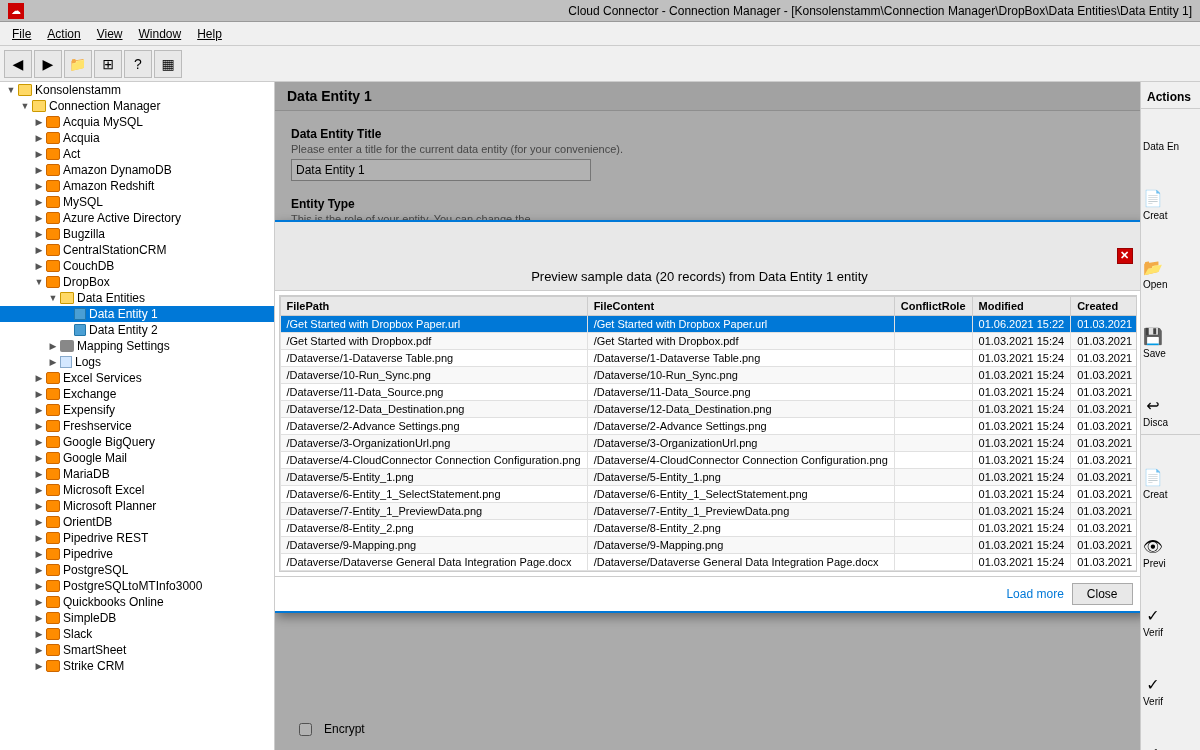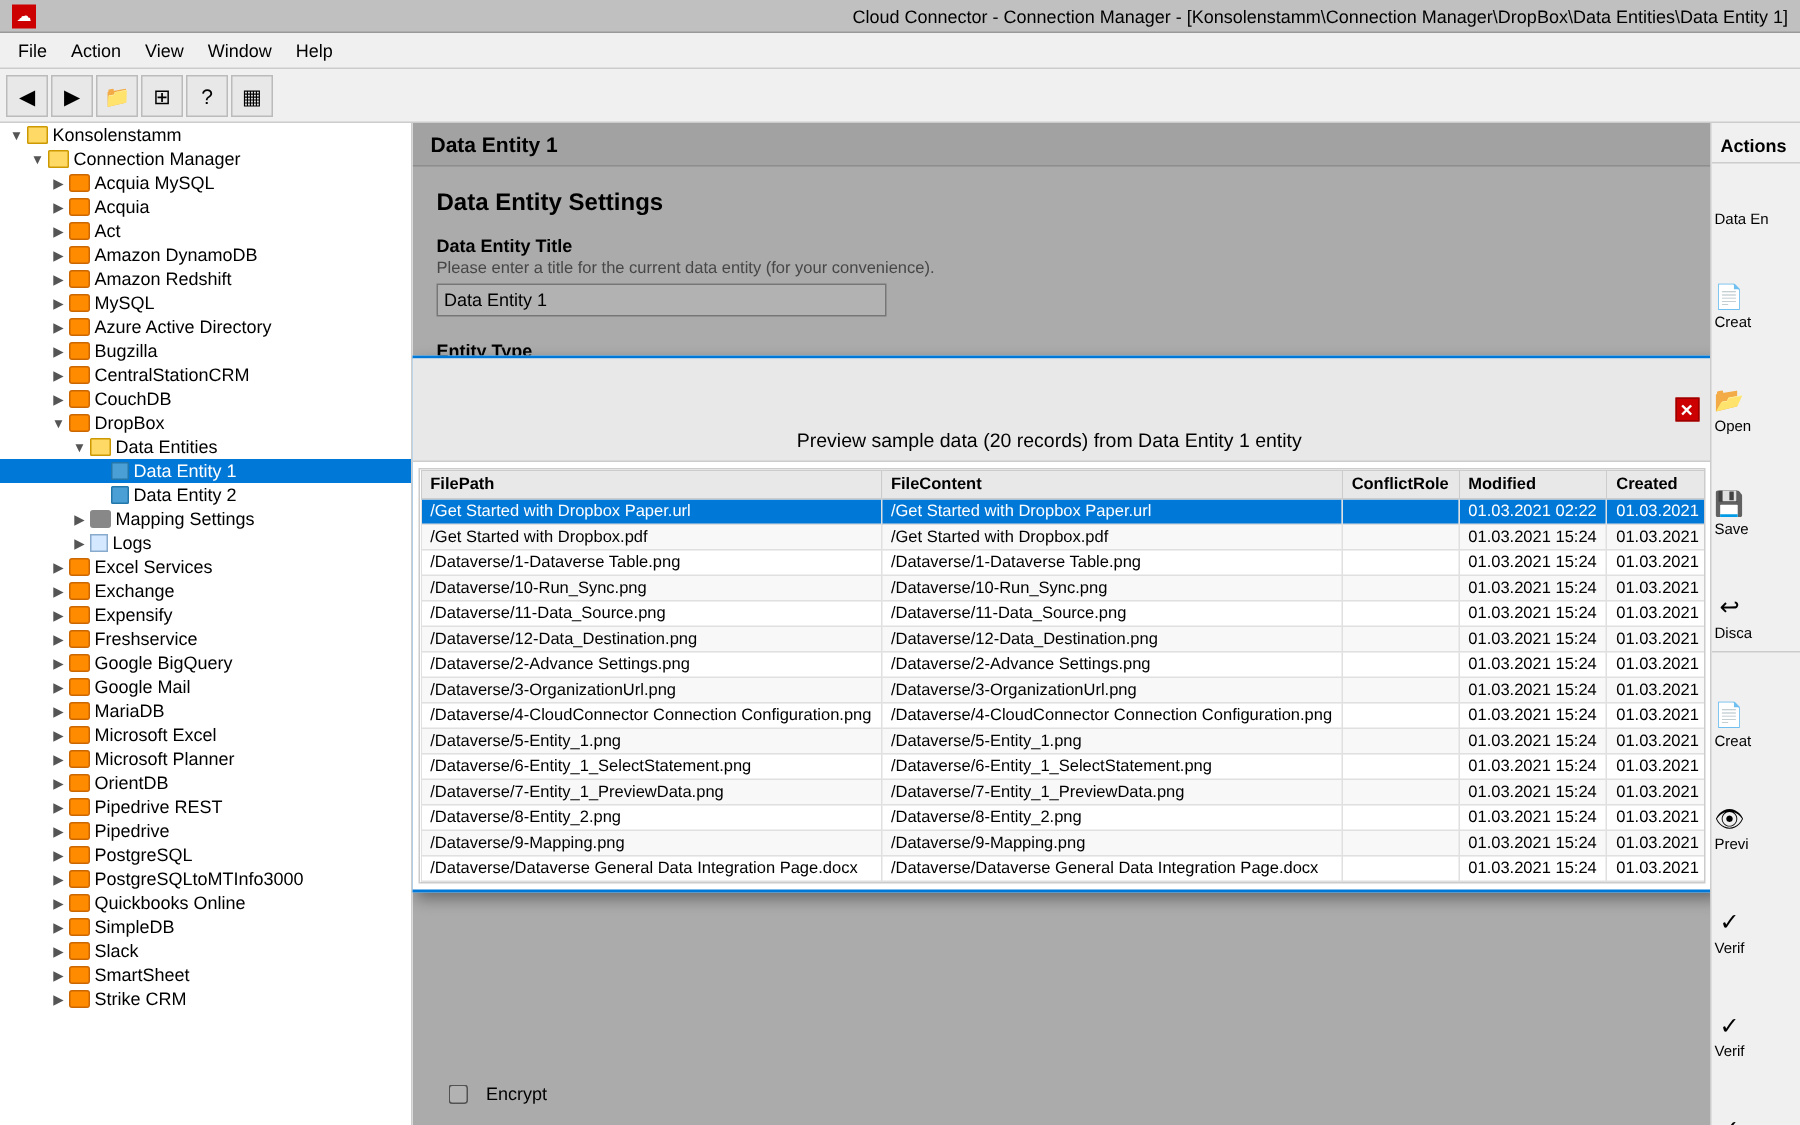--- a/index.html
+++ b/index.html
@@ -5,21 +5,21 @@
     * { margin: 0; padding: 0; box-sizing: border-box; }
     body { font-family: 'Segoe UI', Tahoma, Geneva, Verdana, sans-serif; font-size: 12px; background: #f0f0f0; overflow: hidden; width: 1200px; height: 750px; }
 
     
     #title-bar { background: #c0c0c0; height: 22px; display: flex; align-items: center; padding: 0 8px; border-bottom: 1px solid #999; }
     #title-bar .app-icon { width: 16px; height: 16px; background: #cc0000; margin-right: 6px; display: flex; align-items: center; justify-content: center; }
     #title-bar .title { flex: 1; text-align: right; font-size: 12px; font-weight: normal; }
 
     
     #menu-bar { background: #f0f0f0; height: 24px; display: flex; align-items: center; padding: 0 4px; border-bottom: 1px solid #ccc; }
-    #menu-bar .menu-item { padding: 2px 8px; font-size: 12px; cursor: pointer; }
+    #menu-bar .menu-item { padding: 2px 8px; font-size: 12px; cursor: pointer; text-decoration: underline; }
 
     
     #toolbar { background: #f0f0f0; height: 36px; display: flex; align-items: center; padding: 2px 4px; border-bottom: 1px solid #ccc; gap: 2px; }
     #toolbar button { width: 28px; height: 28px; background: #e8e8e8; border: 1px solid #bbb; cursor: pointer; display: flex; align-items: center; justify-content: center; font-size: 14px; }
 
     
     #main { display: flex; height: calc(750px - 82px); }
 
     
     #sidebar { width: 275px; background: white; border-right: 1px solid #ccc; overflow-y: auto; }
@@ -307,21 +307,20 @@
     </div>
   </div>
 
   <div id="content">
 
     <div id="content-header">
       <span>Data Entity 1</span>
     </div>
 
     <div id="content-body">
-      <h2>Data Entity Settings</h2>
 
       <div class="form-section">
         <div class="form-label">Data Entity Title</div>
         <div class="form-desc">Please enter a title for the current data entity (for your convenience).</div>
         <input type="text" class="form-input" value="Data Entity 1" style="">
       </div>
 
       <div class="form-section">
         <div class="form-label">Entity Type</div>
         <div class="form-desc">This is the role of your entity. You can change the</div>
@@ -350,21 +349,21 @@
                 <th>ConflictRole</th>
                 <th>Modified</th>
                 <th>Created</th>
               </tr>
             </thead>
             <tbody id="table-body">
             <tr class="selected">
                   <td>/Get Started with Dropbox Paper.url</td>
                   <td>/Get Started with Dropbox Paper.url</td>
                   <td></td>
-                  <td>01.03.2021 02:22</td>
+                  <td>01.06.2021 15:22</td>
                   <td>01.03.2021 15:2</td>
                 </tr>
                 <tr>
                   <td>/Get Started with Dropbox.pdf</td>
                   <td>/Get Started with Dropbox.pdf</td>
                   <td></td>
                   <td>01.03.2021 15:24</td>
                   <td>01.03.2021 15:2</td>
                 </tr>
                 <tr>
@@ -455,20 +454,24 @@
                   <td>/Dataverse/Dataverse General Data Integration Page.docx</td>
                   <td>/Dataverse/Dataverse General Data Integration Page.docx</td>
                   <td></td>
                   <td>01.03.2021 15:24</td>
                   <td>01.03.2021 15:2</td>
                 </tr>
               </tbody>
           </table>
         </div>
 
+        <div id="modal-footer">
+          <a>Load more</a>
+          <button>Close</button>
+        </div>
       </div>
     </div>
   </div>
 
   <div id="actions-panel">
     <div class="actions-title">Actions</div>
     <div class="action-item">
       <span>Data En</span>
     </div>
     <div class="action-item">

